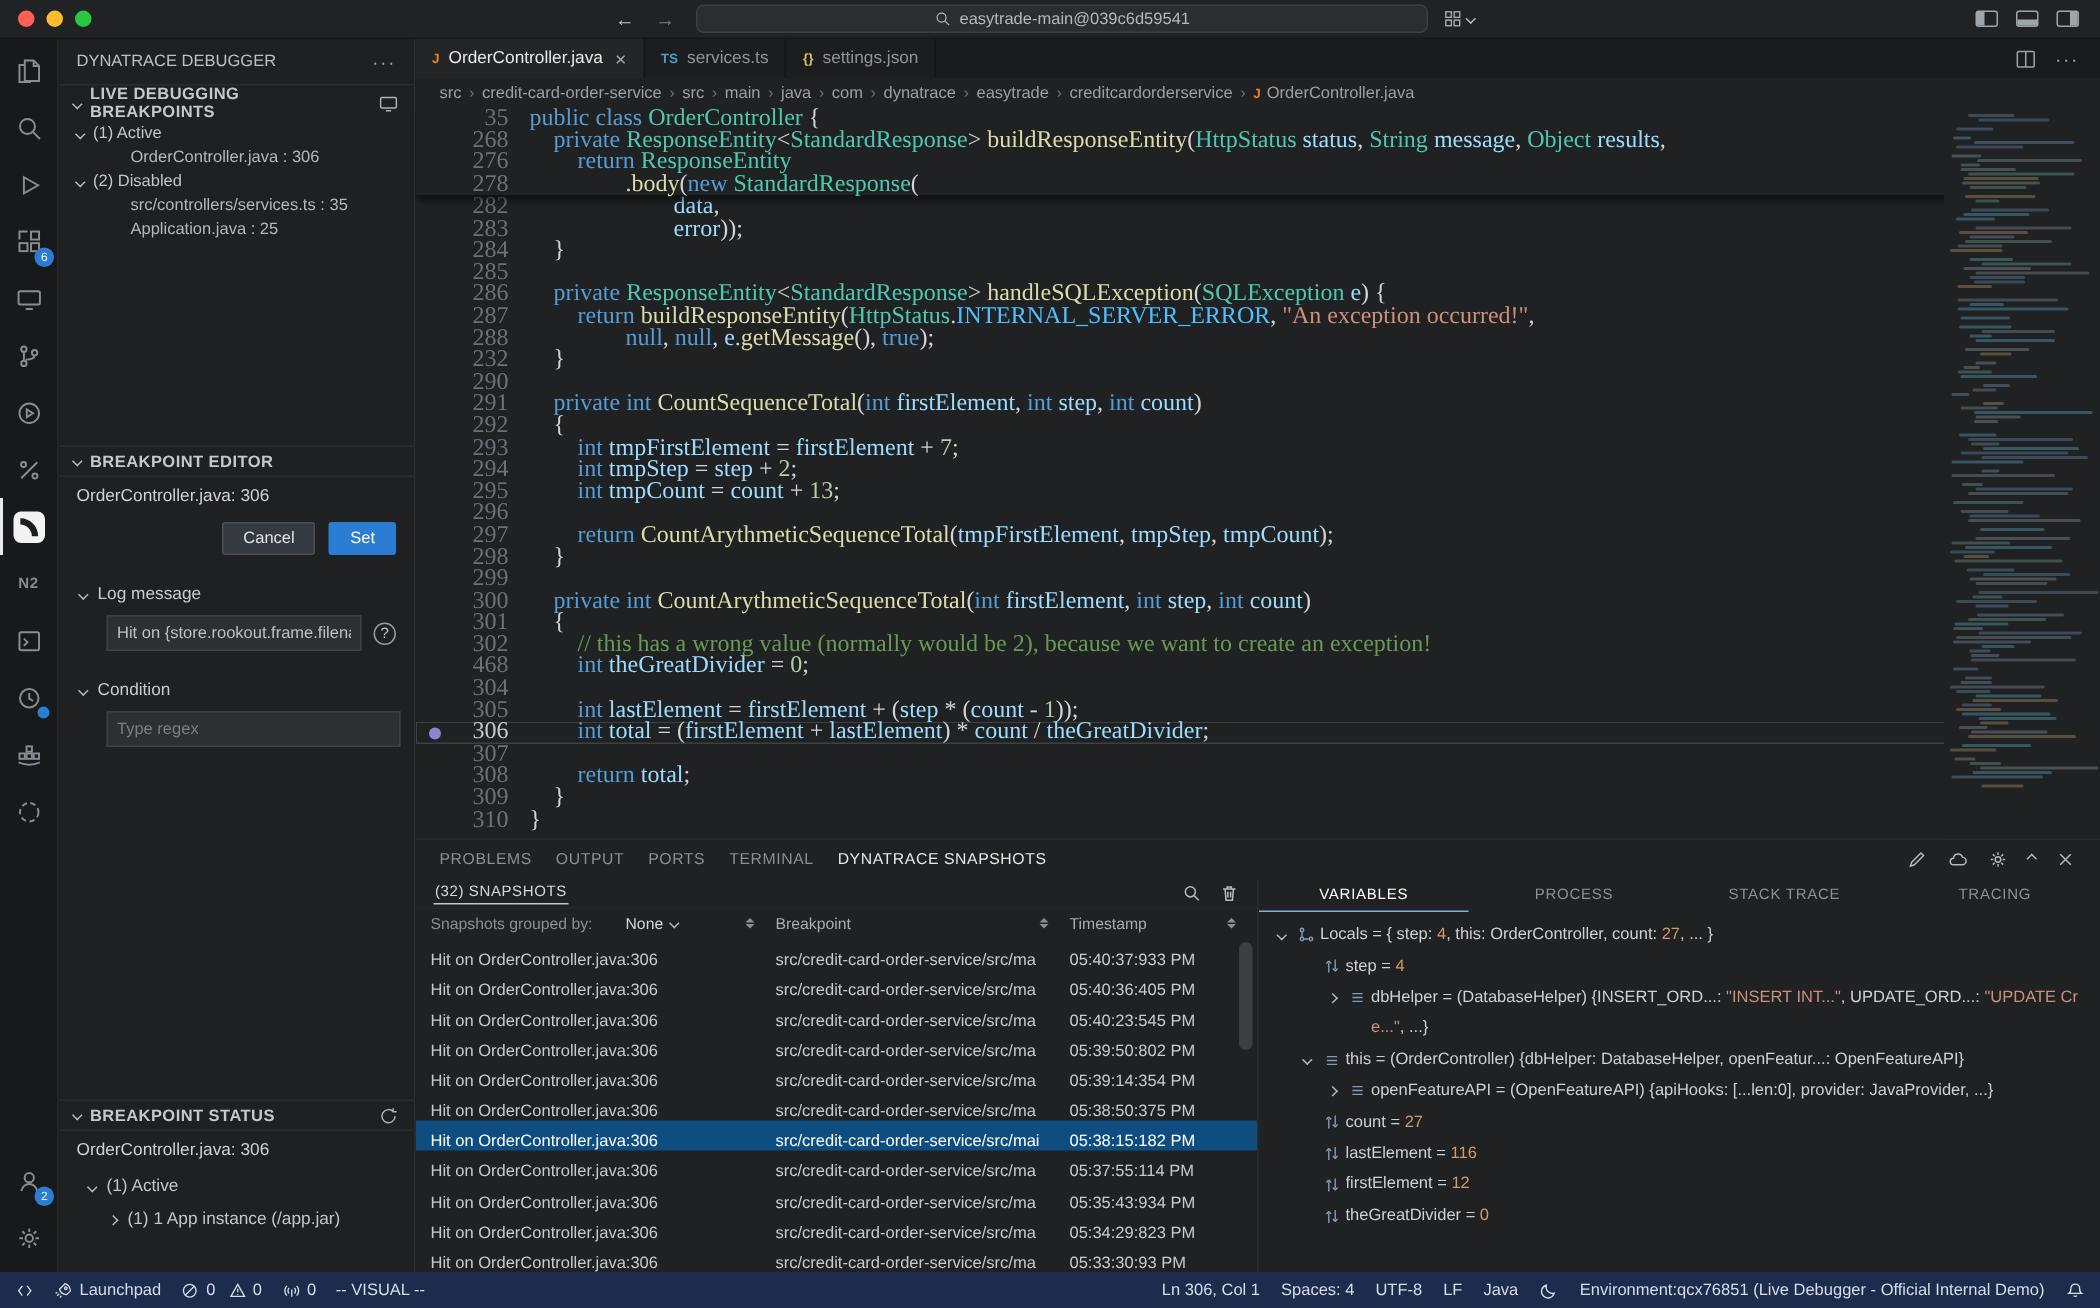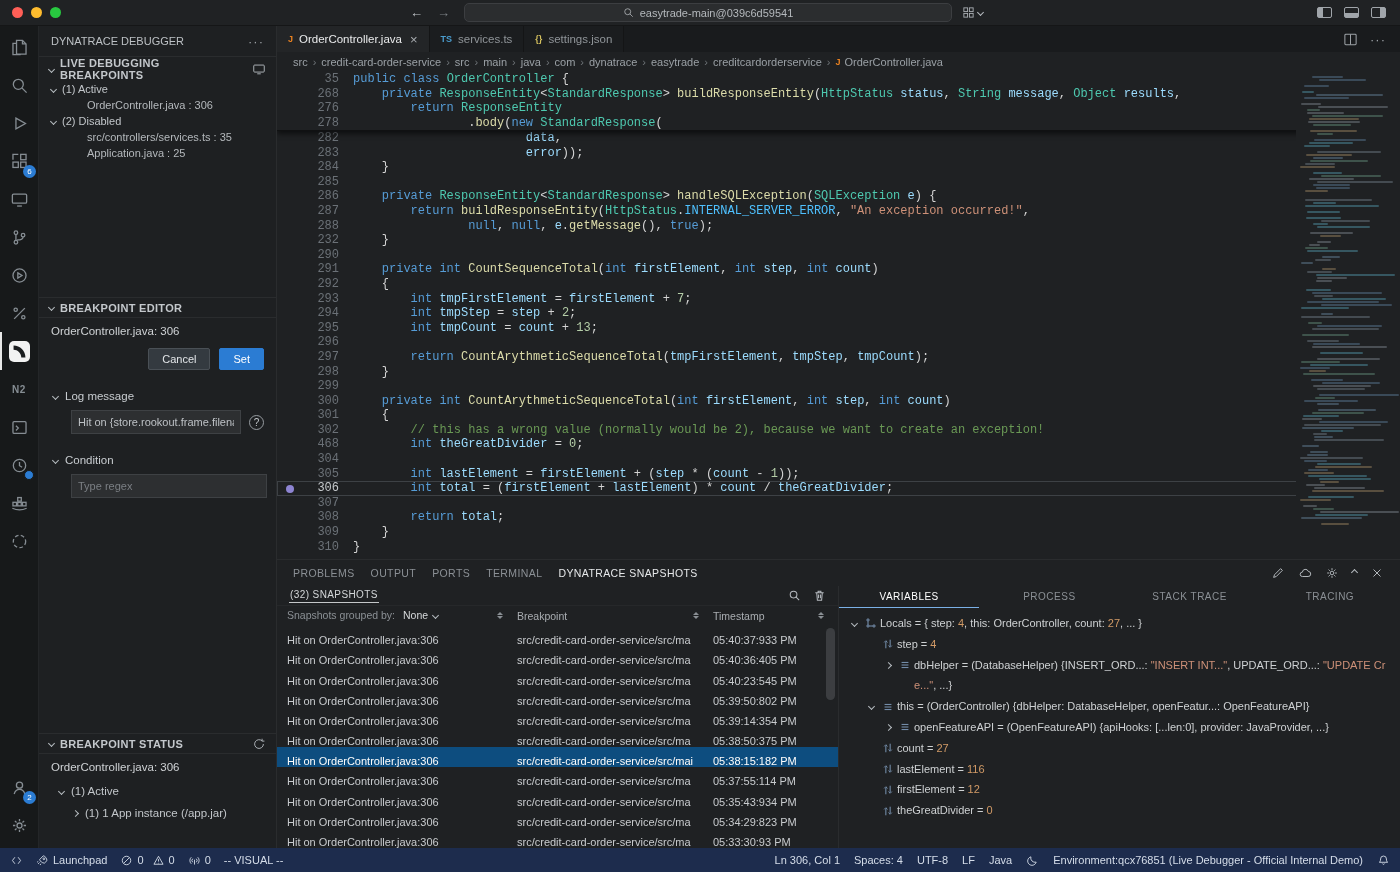--- a/index.html
+++ b/index.html
@@ -77,21 +77,21 @@
   .fi.ts{color:#4a9ccd}
   .fi.js{color:#d4c05e}
   .tab-close{color:#a8acb0;font-size:13px;margin-left:2px}
   .tab-actions{margin-left:auto;display:flex;align-items:center;gap:12px;padding-right:14px;color:#9da2a7}
   .tab-actions svg{width:15px;height:15px;stroke:currentColor;fill:none;stroke-width:1.1}
   .breadcrumbs{flex:0 0 20px;display:flex;align-items:center;gap:5px;padding-left:16px;font-size:11px;color:#9aa0a5;background:#1f2123}
   .bc-sep{color:#6e7377}
   .bc-item{display:flex;align-items:center;gap:4px}
 
   
-  .code-wrap{flex:1;position:relative;overflow:hidden;font-family:Liberation Mono, monospace;font-size:12px;line-height:14.6px}
+  .code-wrap{flex:1;position:relative;overflow:hidden;font-family:Liberation Serif, serif;font-size:16px;line-height:14.6px}
   .cl{display:flex;height:14.6px;white-space:pre;align-items:stretch}
   .gut{flex:0 0 76px;padding-right:14px;color:#6b7177;text-align:right;position:relative}
   .code-text{flex:1}
   .sticky{position:absolute;top:0;left:0;right:0;background:#1f2123;z-index:3;box-shadow:0 3px 5px rgba(0,0,0,.55);border-bottom:1px solid #101112}
   .code-lines{position:absolute;top:59px;left:0;right:0;z-index:1}
   .cl.cur{box-shadow:inset 0 0 0 1px #3d4145}
   .cl.cur .gut{color:#c6cacd}
   .bp-dot{position:absolute;left:9px;top:3.5px;width:8px;height:8px;border-radius:50%;background:#8d84d2}
   .tk-k{color:#569cd6}.tk-t{color:#4ec9b0}.tk-f{color:#dcdcaa}.tk-v{color:#9cdcfe}
   .tk-cn{color:#4fc1ff}.tk-n{color:#b5cea8}.tk-s{color:#ce9178}.tk-c{color:#6a9955}.tk-p{color:#d4d4d4}
@@ -106,21 +106,21 @@
   .panel-actions{margin-left:auto;display:flex;align-items:center;gap:13px;padding-right:16px;color:#b6bbc0}
   .panel-actions svg{width:14px;height:14px;stroke:currentColor;fill:none;stroke-width:1.1}
   .panel-body{flex:1;display:flex;min-height:0}
 
   .snap-pane{flex:0 0 562px;border-right:1px solid #2a2c2e;display:flex;flex-direction:column;min-width:0}
   .snap-header{flex:0 0 20px;display:flex;align-items:center;padding:0 12px;border-bottom:1px solid #26282a}
   .snap-count{font-size:10px;color:#d4d7d9;letter-spacing:.4px;border-bottom:1px solid #c4c7c9;padding:2px 1px}
   .snap-hicons{margin-left:auto;display:flex;gap:12px;align-items:center;color:#b6bbc0}
   .snap-hicons svg{width:13px;height:13px;stroke:currentColor;fill:none;stroke-width:1.1}
   .snap-cols{flex:0 0 20px;display:flex;align-items:center;font-size:10.5px;color:#a9adb1}
-  .sc1{flex:0 0 240px;display:flex;align-items:flex-start;gap:8px;padding-left:10px}
+  .sc1{flex:0 0 240px;display:flex;align-items:center;gap:22px;padding-left:10px}
   .sc2{flex:0 0 196px;display:flex;align-items:center}
   .sc3{flex:1;display:flex;align-items:center}
   .group-lbl{color:#8b9095}
   .group-val{color:#d6d9db;margin-left:0;display:flex;align-items:center;gap:5px}
   .sort{display:inline-flex;flex-direction:column;margin-left:auto;margin-right:14px}
   .sort::before{content:"";border:3px solid transparent;border-bottom-color:#8a8f94;margin-bottom:1px}
   .sort::after{content:"";border:3px solid transparent;border-top-color:#8a8f94}
   .s-rows{flex:1;overflow:hidden;position:relative;font-size:11px}
   .s-row{display:flex;height:20.2px;align-items:flex-end;color:#c8cbce}
   .s-row.sel{background:#0d4d7f;color:#fff}

